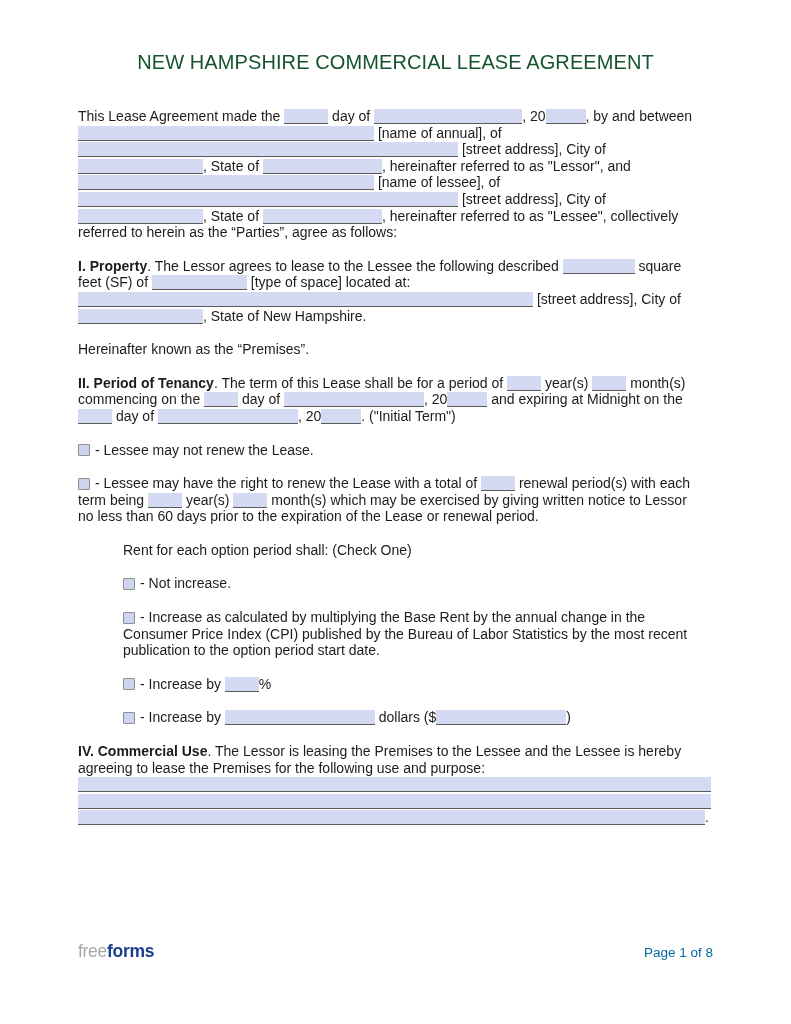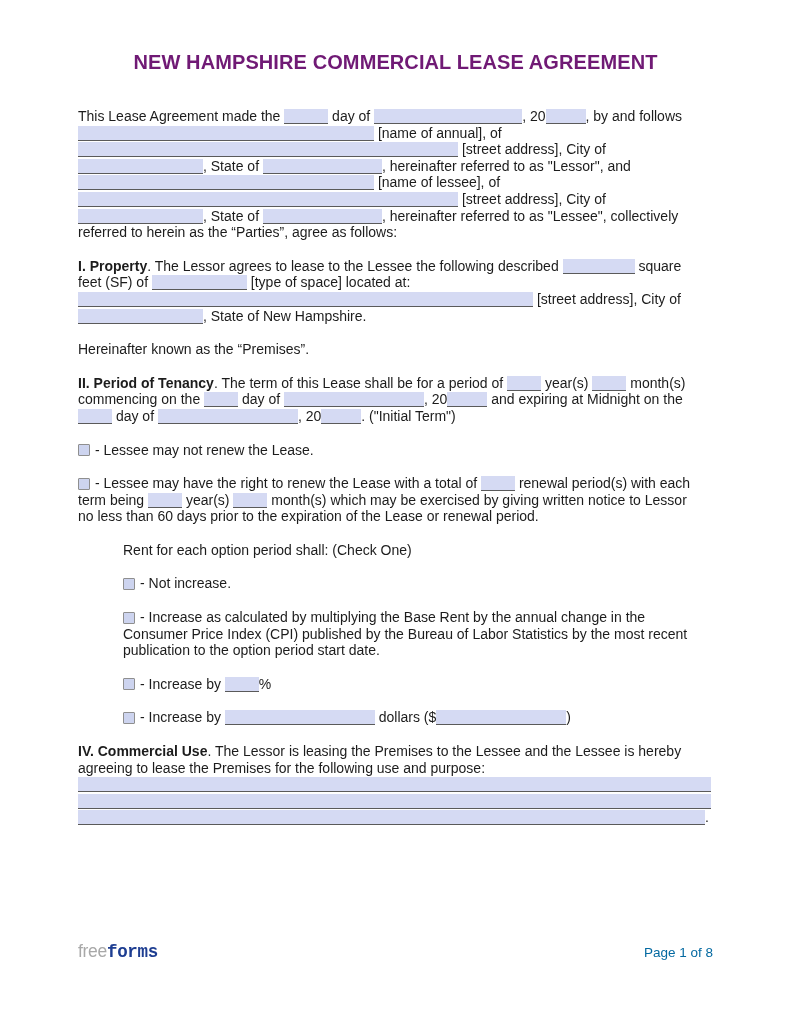--- a/index.html
+++ b/index.html
@@ -11,24 +11,24 @@
     background: #ffffff;
     box-sizing: border-box;
     padding: 51px 78px 0 78px;
     font-family: "Liberation Sans", sans-serif;
     font-size: 14px;
     color: #1c1c1c;
     overflow: hidden;
   }
   .doc-title {
     font-size: 20px;
-    font-weight: bold;
+    font-weight: normal;
     text-align: center;
     margin: 0 0 34px 0;
-    color: #701a75;
+    color: #14532d;
     letter-spacing: 0.1px;
   }
   .block { margin-bottom: 17px; }
   .line {
     line-height: 16.6px;
     height: 16.6px;
     white-space: nowrap;
   }
   .text-run { white-space: pre; }
   .bold { font-weight: bold; }
@@ -56,32 +56,32 @@
     top: 941px;
     display: flex;
     justify-content: space-between;
     align-items: baseline;
   }
   .brand {
     font-size: 17.5px;
     letter-spacing: -0.3px;
   }
   .brand-free { color: var(--brand-free-color, #a8a8a8); }
-  .brand-forms { color: var(--brand-forms-color, #1d3d91); font-weight: bold; font-family: Liberation Mono, monospace; }
+  .brand-forms { color: var(--brand-forms-color, #1d3d91); font-weight: bold; }
   .page-num { font-size: 13.5px; color: #0369a1; }
 </style>
 </head>
 <body>
 
 <div class="page">
   <h1 class="doc-title">NEW HAMPSHIRE COMMERCIAL LEASE AGREEMENT</h1>
 
   <div id="document-body">
       <div class="block">
-        <div class="line"><span class="text-run">This Lease Agreement made the </span><span class="blank" style="width: 44px;"></span><span class="text-run"> day of </span><span class="blank" style="width: 148px;"></span><span class="text-run">, 20</span><span class="blank" style="width: 40px;"></span><span class="text-run">, by and follows</span></div>
+        <div class="line"><span class="text-run">This Lease Agreement made the </span><span class="blank" style="width: 44px;"></span><span class="text-run"> day of </span><span class="blank" style="width: 148px;"></span><span class="text-run">, 20</span><span class="blank" style="width: 40px;"></span><span class="text-run">, by and between</span></div>
         <div class="line"><span class="blank" style="width: 296px;"></span><span class="text-run"> [name of annual], of</span></div>
         <div class="line"><span class="blank" style="width: 380px;"></span><span class="text-run"> [street address], City of</span></div>
         <div class="line"><span class="blank" style="width: 125px;"></span><span class="text-run">, State of </span><span class="blank" style="width: 119px;"></span><span class="text-run">, hereinafter referred to as "Lessor", and</span></div>
         <div class="line"><span class="blank" style="width: 296px;"></span><span class="text-run"> [name of lessee], of</span></div>
         <div class="line"><span class="blank" style="width: 380px;"></span><span class="text-run"> [street address], City of</span></div>
         <div class="line"><span class="blank" style="width: 125px;"></span><span class="text-run">, State of </span><span class="blank" style="width: 119px;"></span><span class="text-run">, hereinafter referred to as "Lessee", collectively</span></div>
         <div class="line"><span class="text-run">referred to herein as the “Parties”, agree as follows:</span></div>
       </div>
       <div class="block">
         <div class="line"><span class="text-run bold">I. Property</span><span class="text-run">. The Lessor agrees to lease to the Lessee the following described </span><span class="blank" style="width: 72px;"></span><span class="text-run"> square</span></div>

